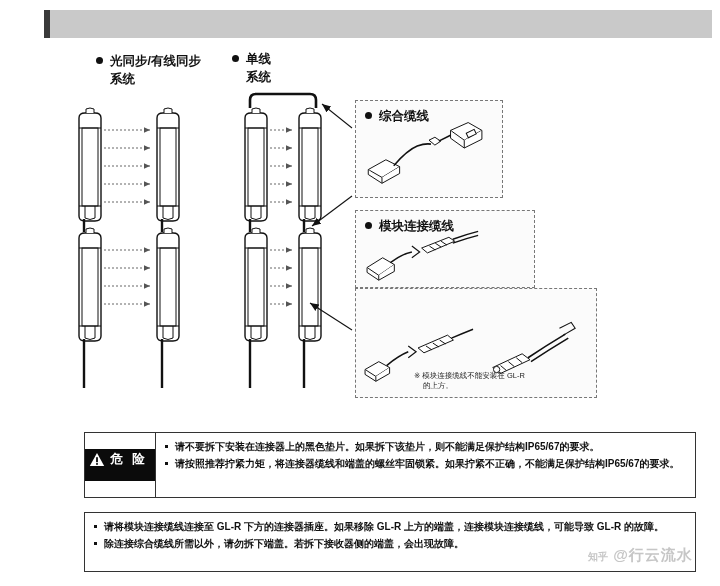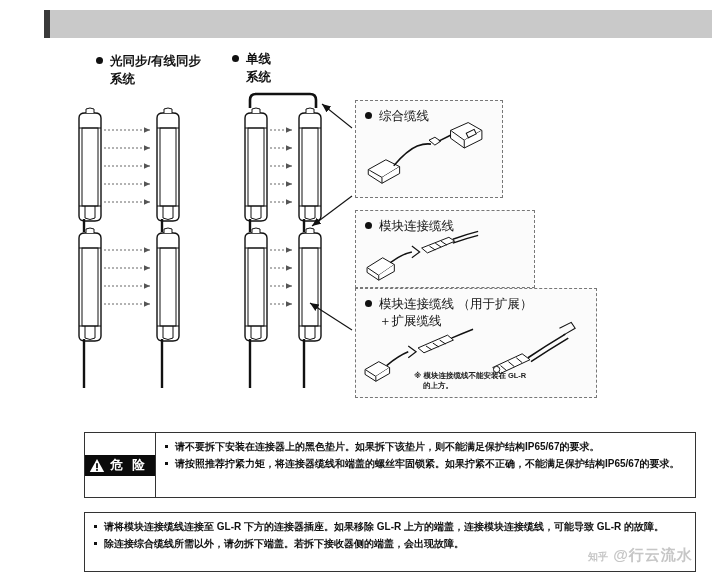--- a/index.html
+++ b/index.html
@@ -78,21 +78,21 @@
     border: 1px dashed #777;
     background: #fbfbfb;
     box-sizing: border-box;
   }
   #callout-composite { left: 355px; top: 100px; width: 148px; height: 98px; }
   #callout-module    { left: 355px; top: 210px; width: 180px; height: 78px; }
   #callout-extension { left: 355px; top: 288px; width: 242px; height: 110px; }
 
   .callout-title {
     font-size: 12.5px;
-    font-weight: normal;
+    font-weight: bold;
     color: #111;
     line-height: 17px;
     padding: 7px 0 0 9px;
     white-space: nowrap;
   }
   .callout-title .bullet {
     display: inline-block;
     width: 7px;
     height: 7px;
     border-radius: 50%;
@@ -100,21 +100,21 @@
     margin-right: 7px;
     vertical-align: 1px;
   }
   .callout-title .l2 { display: block; margin-left: 14px; }
 
   .callout-note {
     position: absolute;
     left: 58px;
     bottom: 6px;
     font-size: 7.5px;
-    font-weight: bold;
+    font-weight: normal;
     color: #222;
     line-height: 10px;
     width: 175px;
   }
   .callout-note .note-l2 { display: block; margin-left: 9px; }
 
   .callout-art {
     position: absolute;
     left: 0; top: 0;
     width: 100%; height: 100%;
@@ -139,21 +139,21 @@
     align-items: center;
     justify-content: center;
     border-right: 1px solid #333;
   }
   .badge-danger {
     background: #0b0b0b;
     color: #ffffff;
     font-size: 12.5px;
     font-weight: bold;
     letter-spacing: 3px;
-    padding: 3px 7px 3px 4px;
+    padding: 3px 7px 14px 4px;
     display: flex;
     align-items: center;
     line-height: 15px;
   }
   .badge-caution {
     border: 1px solid #333;
     color: #0b0b0b;
     font-size: 12.5px;
     font-weight: bold;
     letter-spacing: 4px;
@@ -352,24 +352,20 @@
       <line x1="80" y1="33" x2="86" y2="37"></line>
       <line x1="86" y1="31" x2="92" y2="35"></line>
     </g>
 
     <path d="M98 29 Q112 24 124 21" fill="none" stroke="#111111" stroke-width="1.4"></path>
     <path d="M98 33 Q112 28 124 25" fill="none" stroke="#111111" stroke-width="1.4"></path>
   </svg>
 </div>
 
 <div class="callout" id="callout-extension">
-  <div class="callout-title">
-    <span class="bullet"></span><span>模块连接缆线 （用于扩展）</span>
-    <span class="l2">＋扩展缆线</span>
-  </div>
 
   <svg class="callout-art" viewBox="0 0 242 110" xmlns="http://www.w3.org/2000/svg">
 
     <g fill="#ffffff" stroke="#111111" stroke-width="1">
       <path d="M8 82 L22 74 L33 80 L19 89 Z"></path>
       <path d="M19 89 L19 94 L33 86 L33 80"></path>
       <path d="M8 82 L8 87 L19 94"></path>
     </g>
     <path d="M30 78 Q42 68 52 64" fill="none" stroke="#111111" stroke-width="1.6"></path>
     <path d="M52 58 L60 64 L52 70" fill="none" stroke="#111111" stroke-width="1.2"></path>

